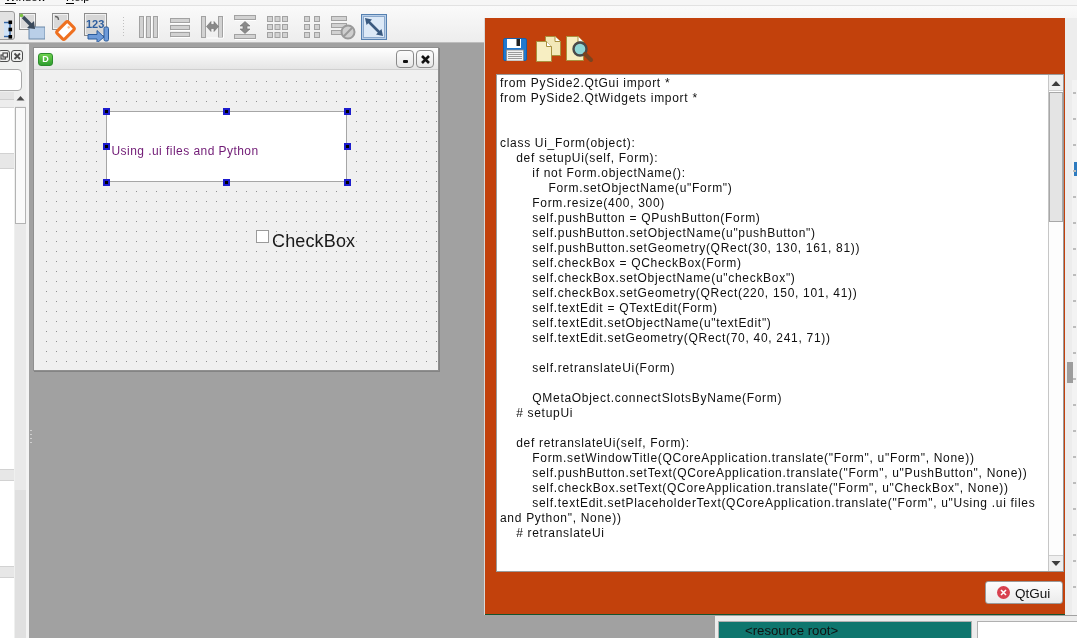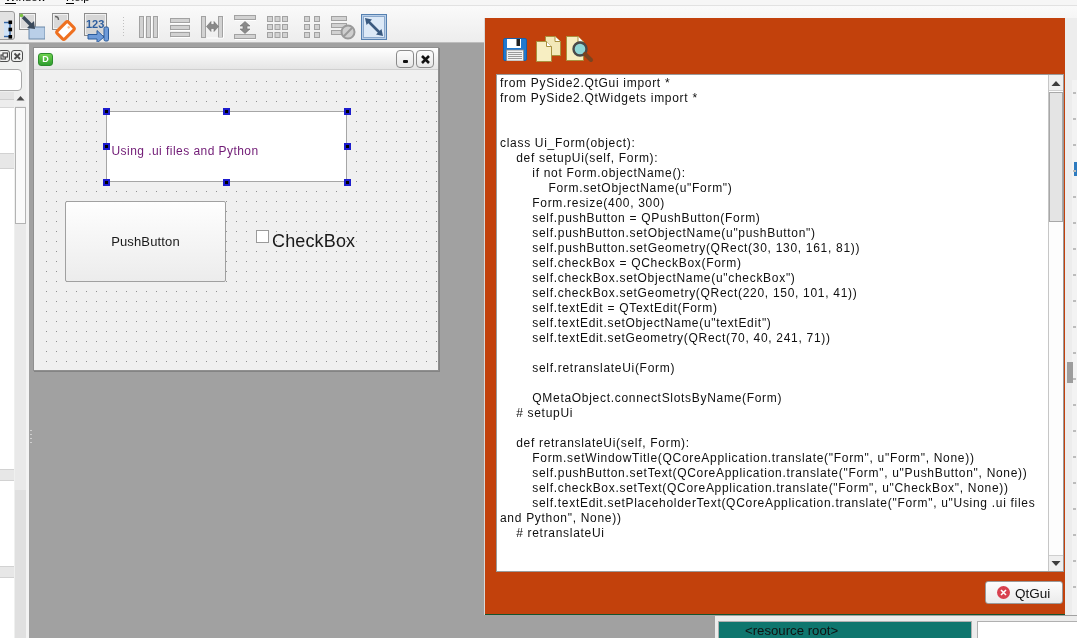--- a/index.html
+++ b/index.html
@@ -194,21 +194,20 @@
         </defs>
       <rect width="395" height="290" fill="url(#dots)"></rect>
     </svg>
 
     <div class="abs" style="left:72px;top:40px;width:241px;height:71px;background:#fff;border:1px solid #a6a6a6;">
       <div class="abs" style="left:4.5px;top:4px;font-size:12px;letter-spacing:0.45px;color:#701a75;margin-top:28px;">Using .ui files and Python</div>
     </div>
 
     <div class="handles"></div>
 
-    <div class="abs" style="left:31px;top:130px;width:161px;height:81px;background:linear-gradient(#fefefe,#ececec);border:1px solid #a0a0a0;border-radius:2px;text-align:center;line-height:80px;font-size:13px;letter-spacing:0.15px;color:#1a1a1a;">PushButton</div>
 
     <div class="abs" style="left:222px;top:159px;width:13px;height:13px;background:#fff;border:1px solid #9a9a9a;"></div>
     <div class="abs" style="left:238px;top:160px;font-size:18px;letter-spacing:0.15px;color:#1a1a1a;">CheckBox</div>
   </div>
 </div>
 
 <div id="handles">
 <div class="abs" style="left:102.5px;top:107.5px;width:7px;height:7px;background:#000;border:2px solid #1c1ccd;"></div>
 <div class="abs" style="left:223.0px;top:107.5px;width:7px;height:7px;background:#000;border:2px solid #1c1ccd;"></div>
 <div class="abs" style="left:343.5px;top:107.5px;width:7px;height:7px;background:#000;border:2px solid #1c1ccd;"></div>

